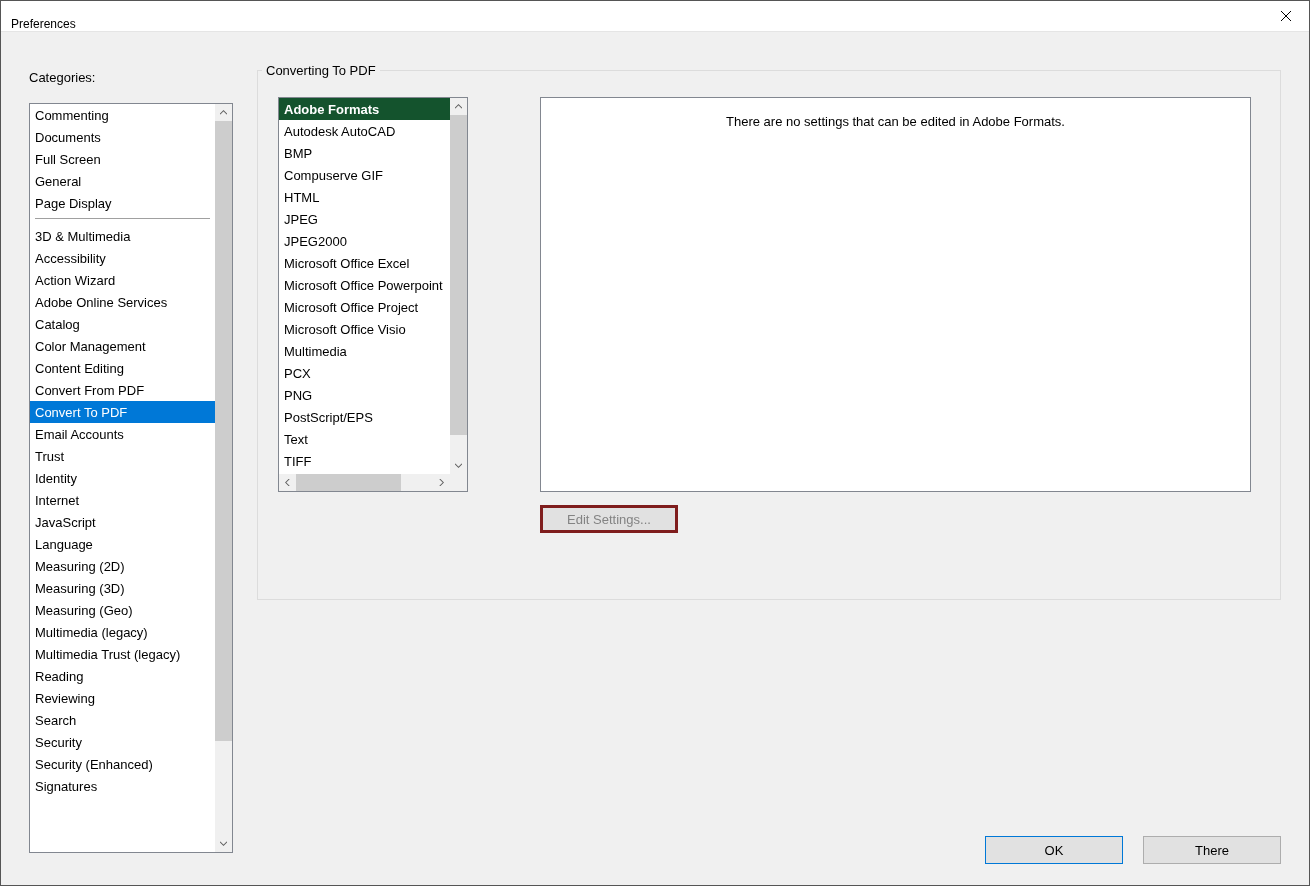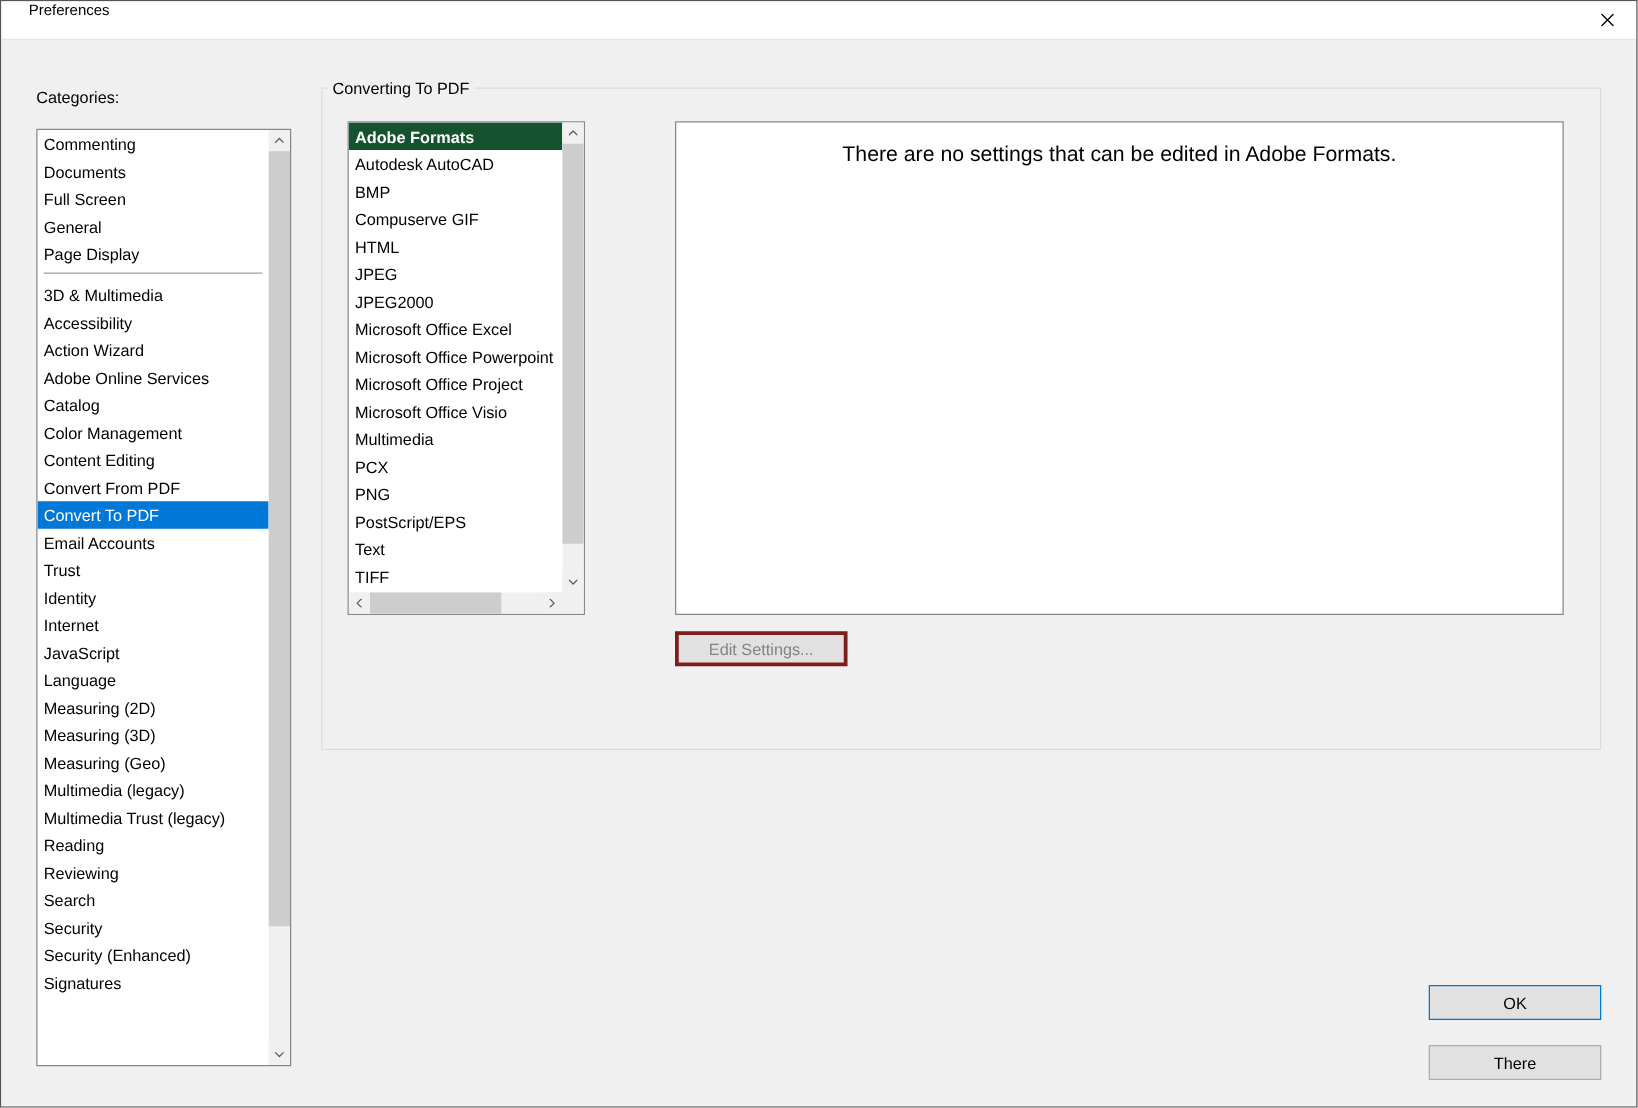--- a/index.html
+++ b/index.html
@@ -9,23 +9,23 @@
       background: #ffffff;
       color: #000000;
       width: 1310px;
       height: 886px;
       overflow: hidden;
       border: 1px solid #555;
     }
     .titlebar {
       height: 31px;
       display: flex;
-      align-items: flex-start;
+      align-items: flex-end;
       justify-content: space-between;
-      padding-left: 22px;
+      padding-left: 10px;
       border-bottom: 1px solid #e5e5e5;
       background: #ffffff;
     }
     .titlebar-title { font-size: 12px; }
     .close-btn {
       width: 46px;
       height: 30px;
       display: flex;
       align-items: center;
       justify-content: center;
@@ -152,21 +152,21 @@
     .settings-panel {
       position: absolute;
       left: 282px;
       top: 26px;
       right: 29px;
       height: 395px;
       background: #ffffff;
       border: 1px solid #828790;
       text-align:center;
       padding-top: 16px;
-      font-size: 17px;
+      font-size: 13px;
     }
     .edit-btn {
       position: absolute;
       left: 282px;
       top: 434px;
       width: 138px;
       height: 28px;
       background: #e1e1e1;
       border: 3px solid #7f1d1d;
       color: #838383;
@@ -175,21 +175,20 @@
       display: flex;
       align-items: center;
       justify-content: center;
     }
     .bottom-buttons {
       position: absolute;
       right: 28px;
       bottom: 22px;
       display: flex;
       gap: 20px;
-      flex-direction: column;
     }
     .btn {
       width: 138px;
       height: 28px;
       background: #e1e1e1;
       border: 1px solid #adadad;
       font-size: 13px;
       display: flex;
       align-items: center;
       justify-content: center;

